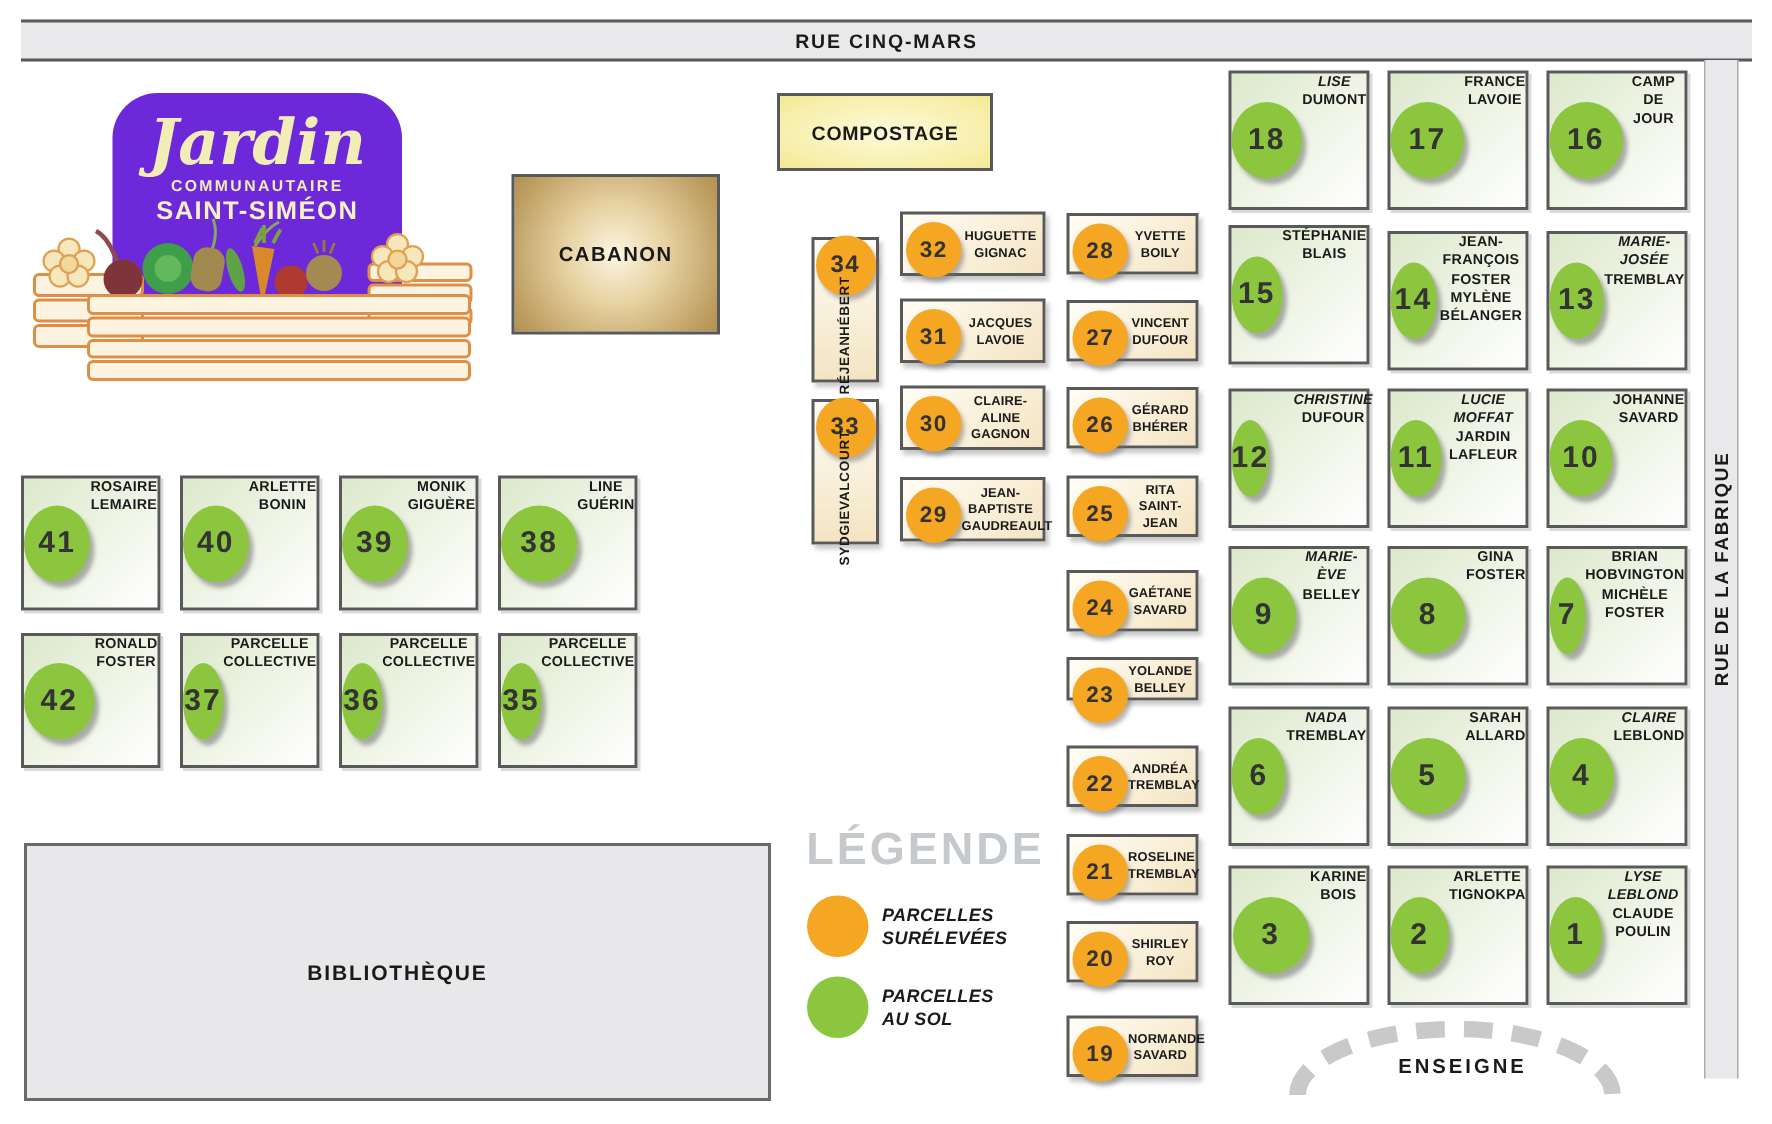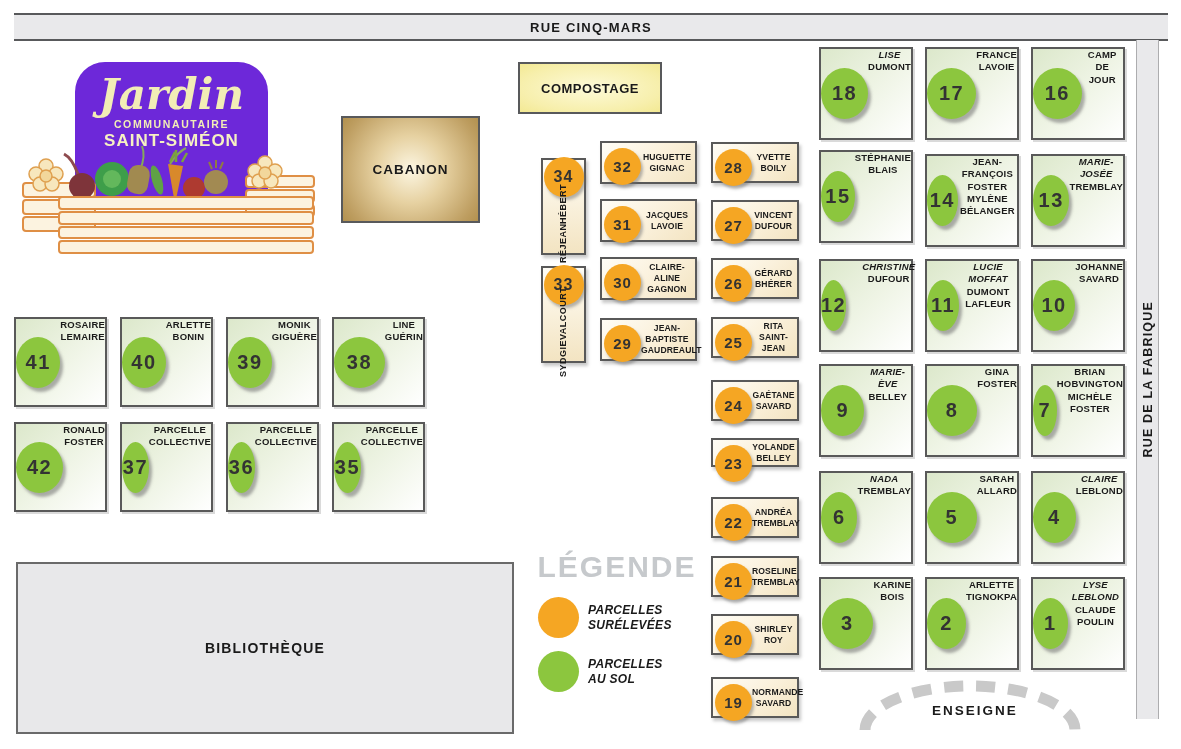--- a/index.html
+++ b/index.html
@@ -323,21 +323,21 @@
       <div class="gcircle big">12</div>
       <div class="pname">
         <div class="nline it">CHRISTINE</div>
         <div class="nline">DUFOUR</div>
       </div>
     </div>
     <div class="plot gbox" style="left: 925px; top: 259px; width: 94px; height: 93px;">
       <div class="gcircle big">11</div>
       <div class="pname">
         <div class="nline it">LUCIE MOFFAT</div>
-        <div class="nline">DUMONT LAFLEUR</div>
+        <div class="nline">JARDIN LAFLEUR</div>
       </div>
     </div>
     <div class="plot gbox" style="left: 1031px; top: 259px; width: 94px; height: 93px;">
       <div class="gcircle big">10</div>
       <div class="pname">
         <div class="nline">JOHANNE</div>
         <div class="nline">SAVARD</div>
       </div>
     </div>
     <div class="plot gbox" style="left: 819px; top: 364px; width: 94px; height: 93px;">

